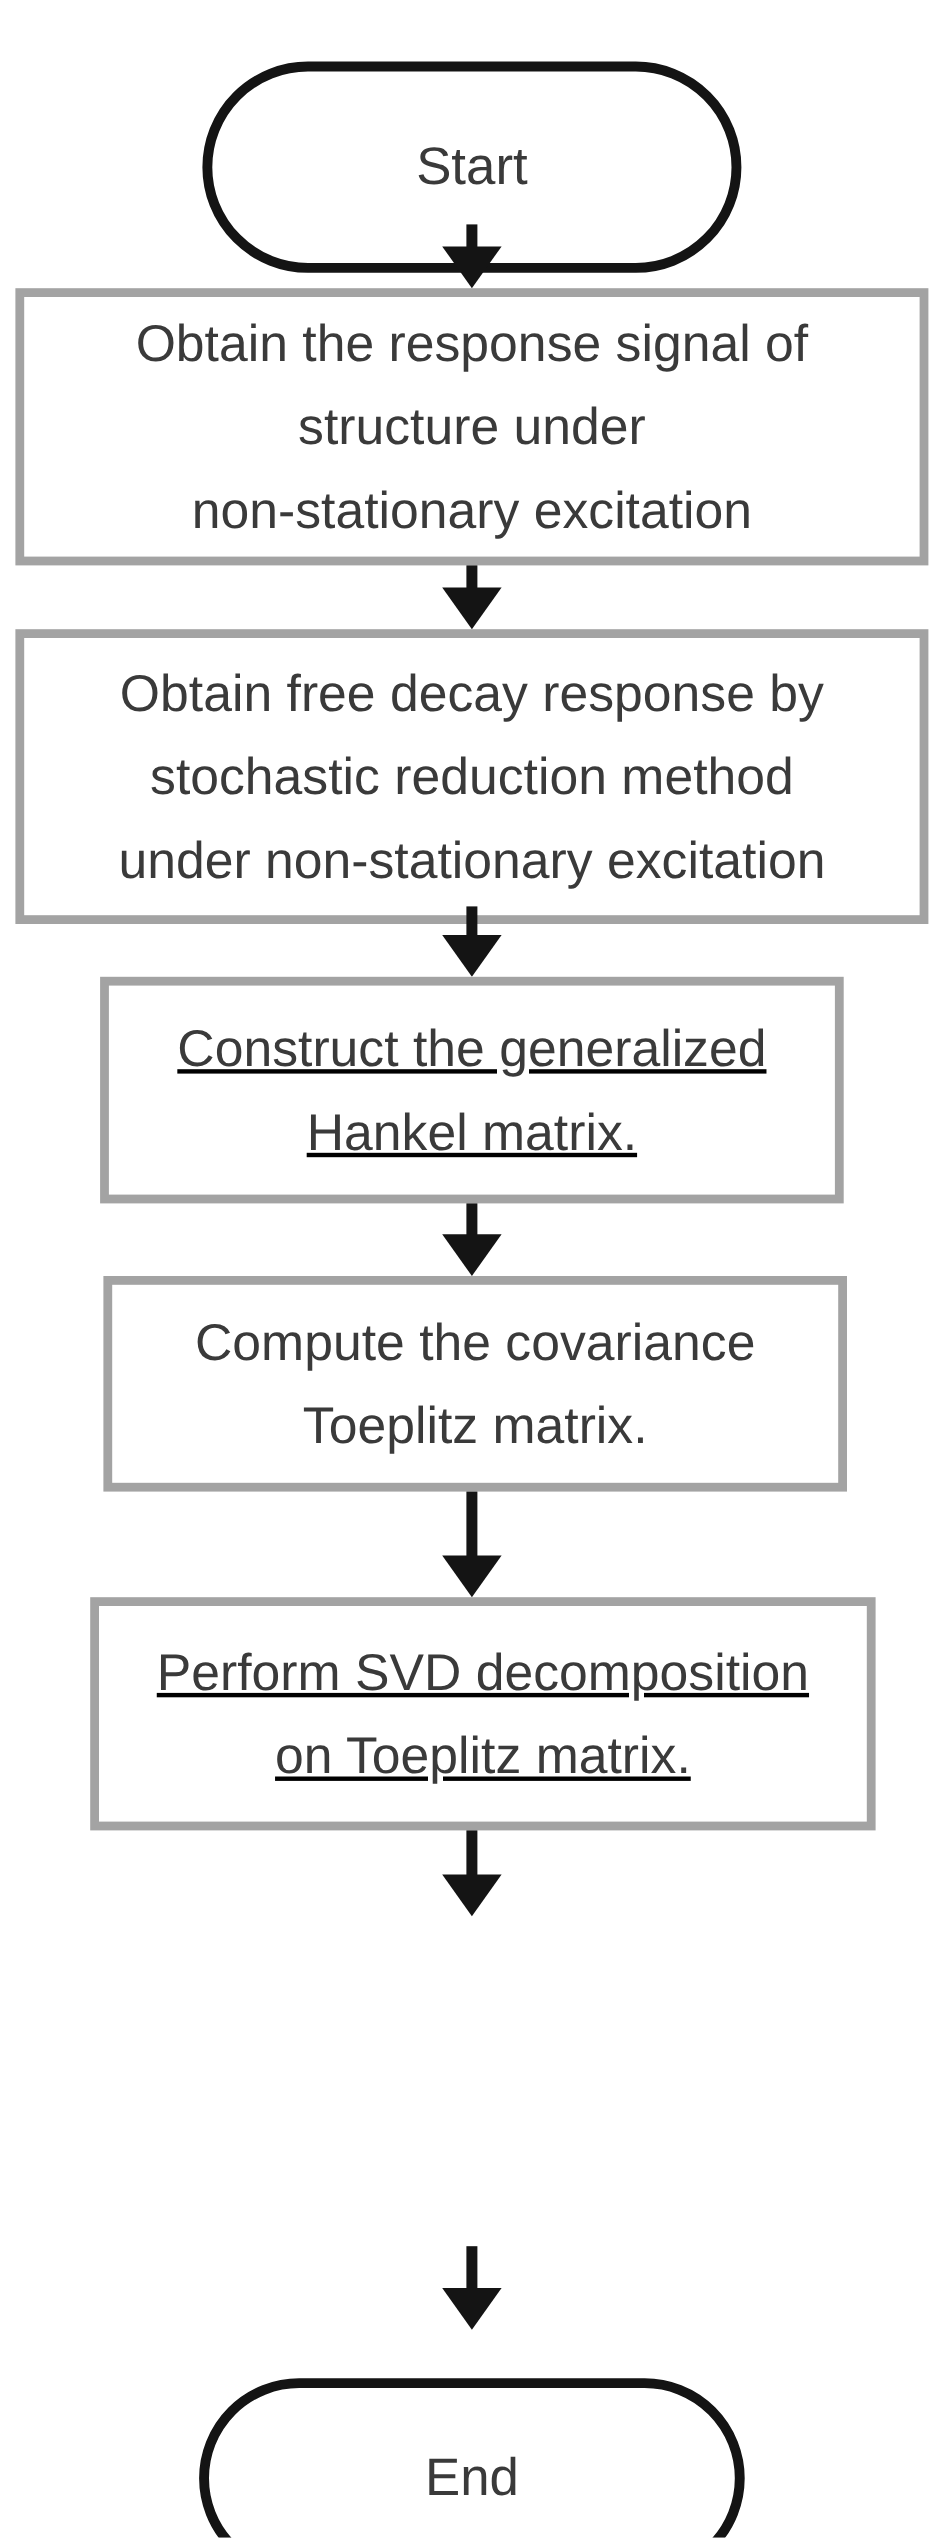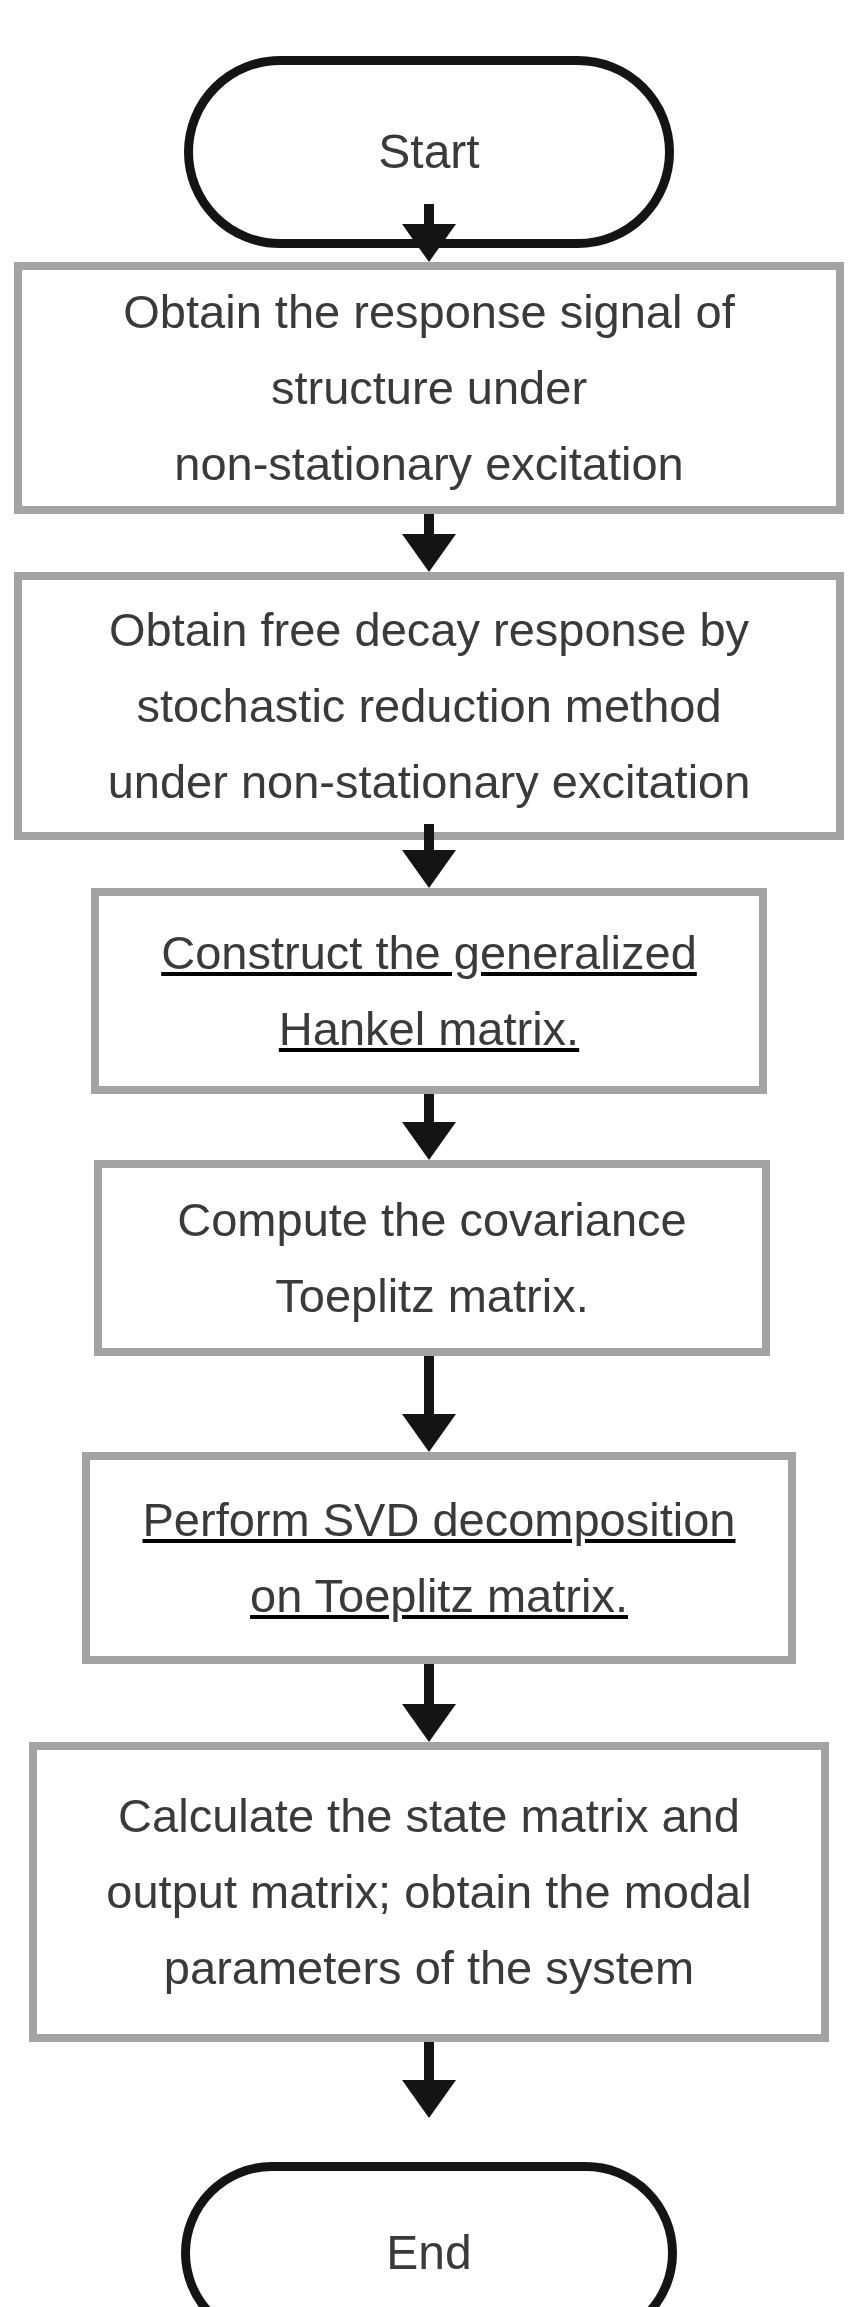--- a/index.html
+++ b/index.html
@@ -146,25 +146,20 @@
   <div class="node process" id="n-step5">
     <span class="label">Perform SVD decomposition
 on Toeplitz matrix.</span>
   </div>
 
   <div class="arrow" id="a6">
     <div class="stem"></div>
     <div class="head"></div>
   </div>
 
-  <div class="node process" id="n-step6">
-    <span class="label">Calculate the state matrix and
-output matrix; obtain the modal
-parameters of the system</span>
-  </div>
 
   <div class="arrow" id="a7">
     <div class="stem"></div>
     <div class="head"></div>
   </div>
 
   <div class="node terminal" id="n-end">
     <span class="label">End</span>
   </div>
 

